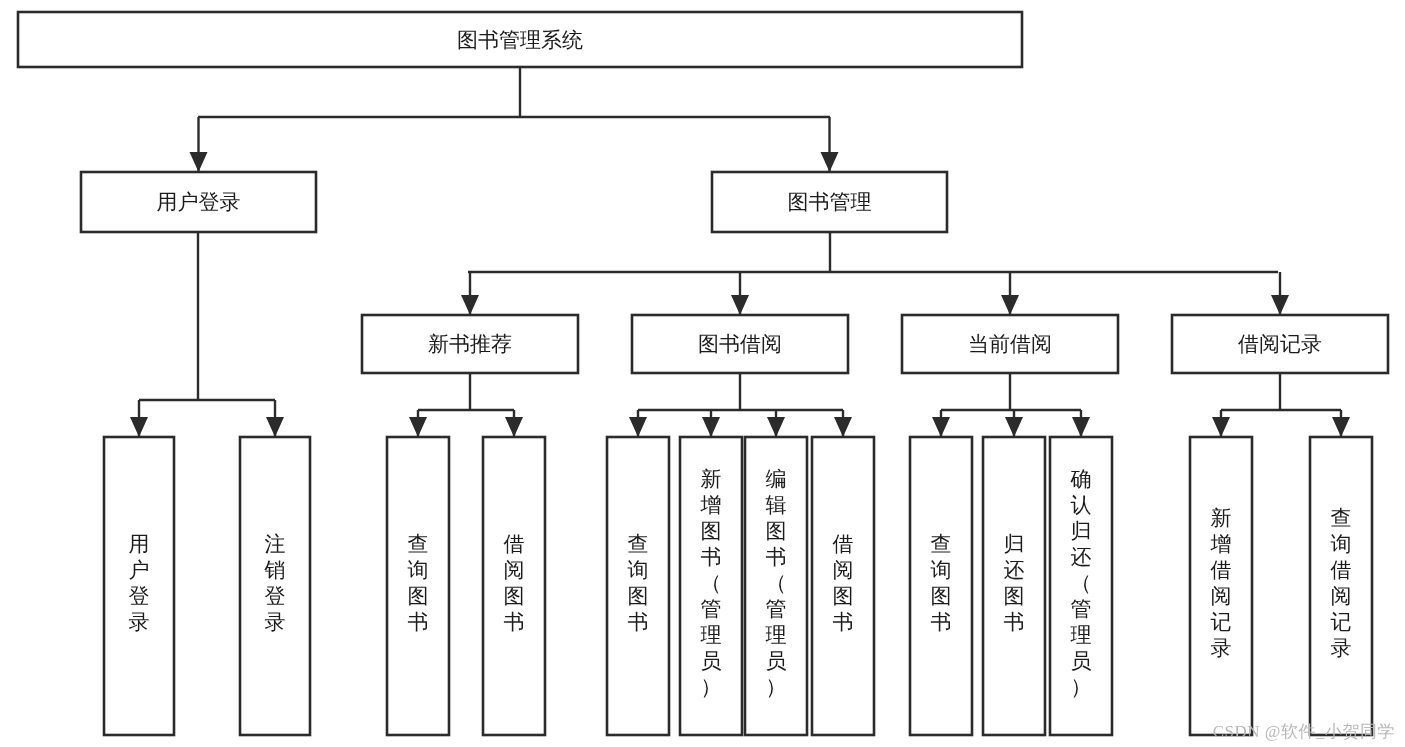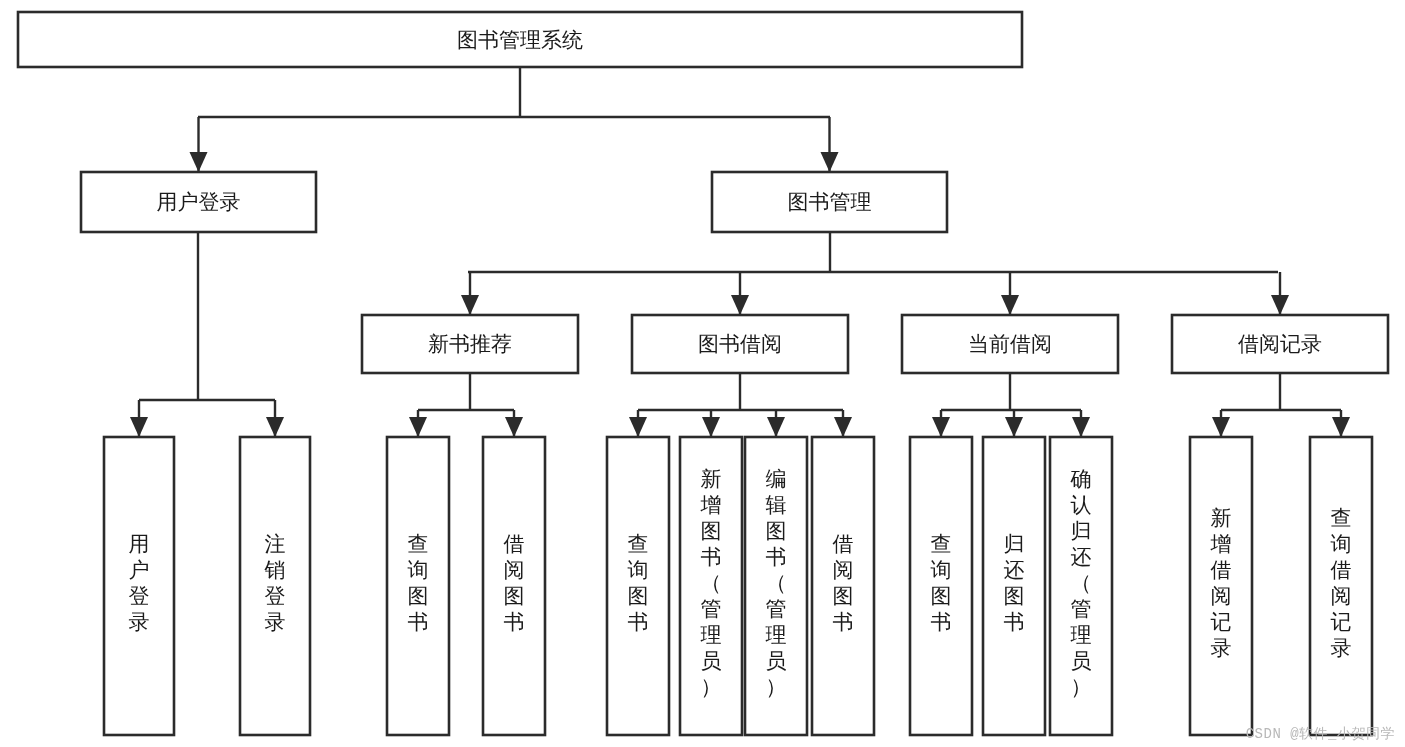--- a/index.html
+++ b/index.html
@@ -46,22 +46,22 @@
   .node-label-vertical {
     font-family: "DejaVu Sans", "Liberation Sans", sans-serif;
     fill: #1b1b1b;
     font-size: 21px;
     text-anchor: middle;
   }
   .watermark {
     position: absolute;
     right: 10px;
     bottom: 4px;
-    font-family: Liberation Mono, monospace;
-    font-size: 14px;
+    font-family: Liberation Serif, serif;
+    font-size: 17px;
     color: #b8b8b8;
     white-space: nowrap;
     letter-spacing: 0.5px;
   }
 </style>
 </head>
 <body>
 
 <div id="diagram-root">
   <svg id="diagram-svg" width="1405" height="747" viewBox="0 0 1405 747">

